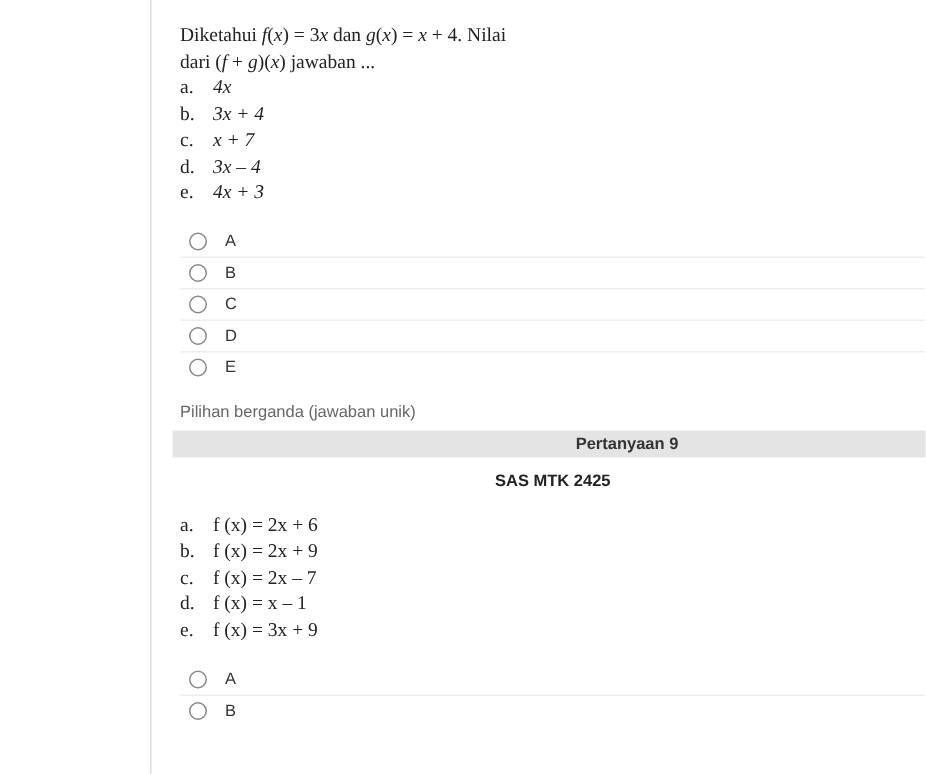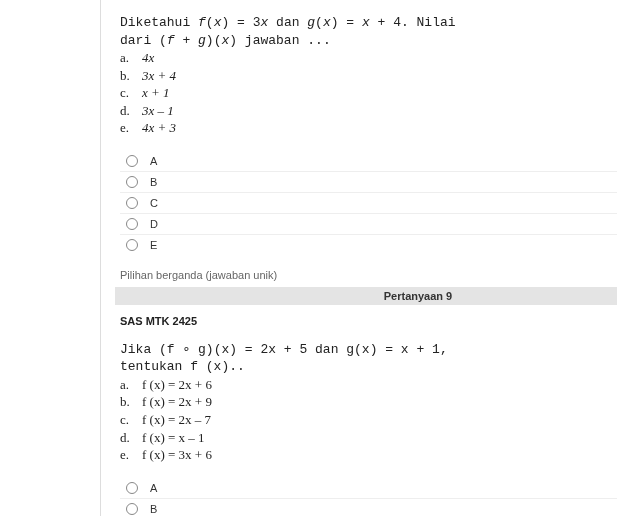--- a/index.html
+++ b/index.html
@@ -21,21 +21,21 @@
   }
   .vline {
     position: absolute;
     top: 0;
     bottom: 0;
     left: 100px;
     width: 1px;
     background: #ddd;
   }
   .qtext {
-    font-family: Liberation Mono, monospace;
+    font-family: Liberation Serif, serif;
     font-size: 13px;
     color: #222;
     line-height: 1.35;
     margin-top: 14px;
   }
   .opts {
     font-family: "Times New Roman", Times, serif;
     font-size: 13px;
     color: #222;
     line-height: 1.35;
@@ -92,20 +92,21 @@
     color: #333;
     line-height: 18px;
     margin-top: 6px;
     margin-bottom: 10px;
   }
   .course {
     font-size: 11px;
     font-weight: bold;
     color: #222;
     margin-bottom: 14px;
+    text-align: center;
   }
   .italic { font-style: italic; }
 </style>
 </head>
 <body>
 
 <div class="page">
   <div class="vline"></div>
 
   <div class="qtext">
@@ -116,25 +117,25 @@
     <div class="opt-row">
         <span class="opt-letter">a.</span>
         <span class="italic">4x</span>
       </div>
     <div class="opt-row">
         <span class="opt-letter">b.</span>
         <span class="italic">3x + 4</span>
       </div>
     <div class="opt-row">
         <span class="opt-letter">c.</span>
-        <span class="italic">x + 1</span>
+        <span class="italic">x + 7</span>
       </div>
     <div class="opt-row">
         <span class="opt-letter">d.</span>
-        <span class="italic">3x – 1</span>
+        <span class="italic">3x – 4</span>
       </div>
     <div class="opt-row">
         <span class="opt-letter">e.</span>
         <span class="italic">4x + 3</span>
       </div>
   </div>
 
   <div class="answer-list">
     <div class="answer-item">
       <span class="radio"></span>
@@ -157,44 +158,40 @@
       <span class="ans-label">E</span>
     </div>
   </div>
 
   <div class="hint">Pilihan berganda (jawaban unik)</div>
 
   <div class="qheader">Pertanyaan 9</div>
 
   <div class="course">SAS MTK 2425</div>
 
-  <div class="qtext" style="margin-top:0;">
-    <span>Jika (f ∘ g)(x) = 2x + 5 dan g(x) = x + 1,</span><br>
-    <span>tentukan f (x)..</span>
-  </div>
   <div class="opts">
     <div class="opt-row">
         <span class="opt-letter">a.</span>
         <span>f (x) = 2x + 6</span>
       </div>
     <div class="opt-row">
         <span class="opt-letter">b.</span>
         <span>f (x) = 2x + 9</span>
       </div>
     <div class="opt-row">
         <span class="opt-letter">c.</span>
         <span>f (x) = 2x – 7</span>
       </div>
     <div class="opt-row">
         <span class="opt-letter">d.</span>
         <span>f (x) = x – 1</span>
       </div>
     <div class="opt-row">
         <span class="opt-letter">e.</span>
-        <span>f (x) = 3x + 6</span>
+        <span>f (x) = 3x + 9</span>
       </div>
   </div>
 
   <div class="answer-list">
     <div class="answer-item">
       <span class="radio"></span>
       <span class="ans-label">A</span>
     </div>
     <div class="answer-item">
       <span class="radio"></span>

